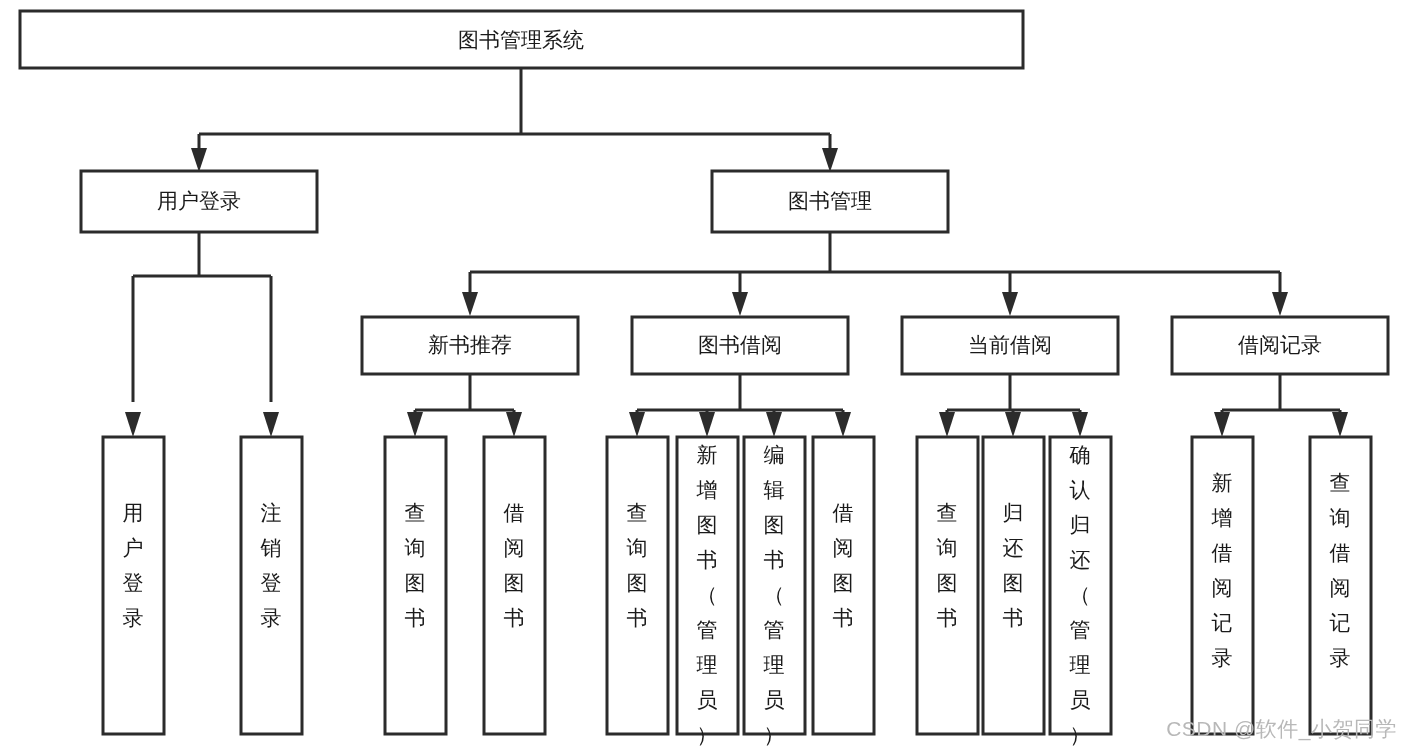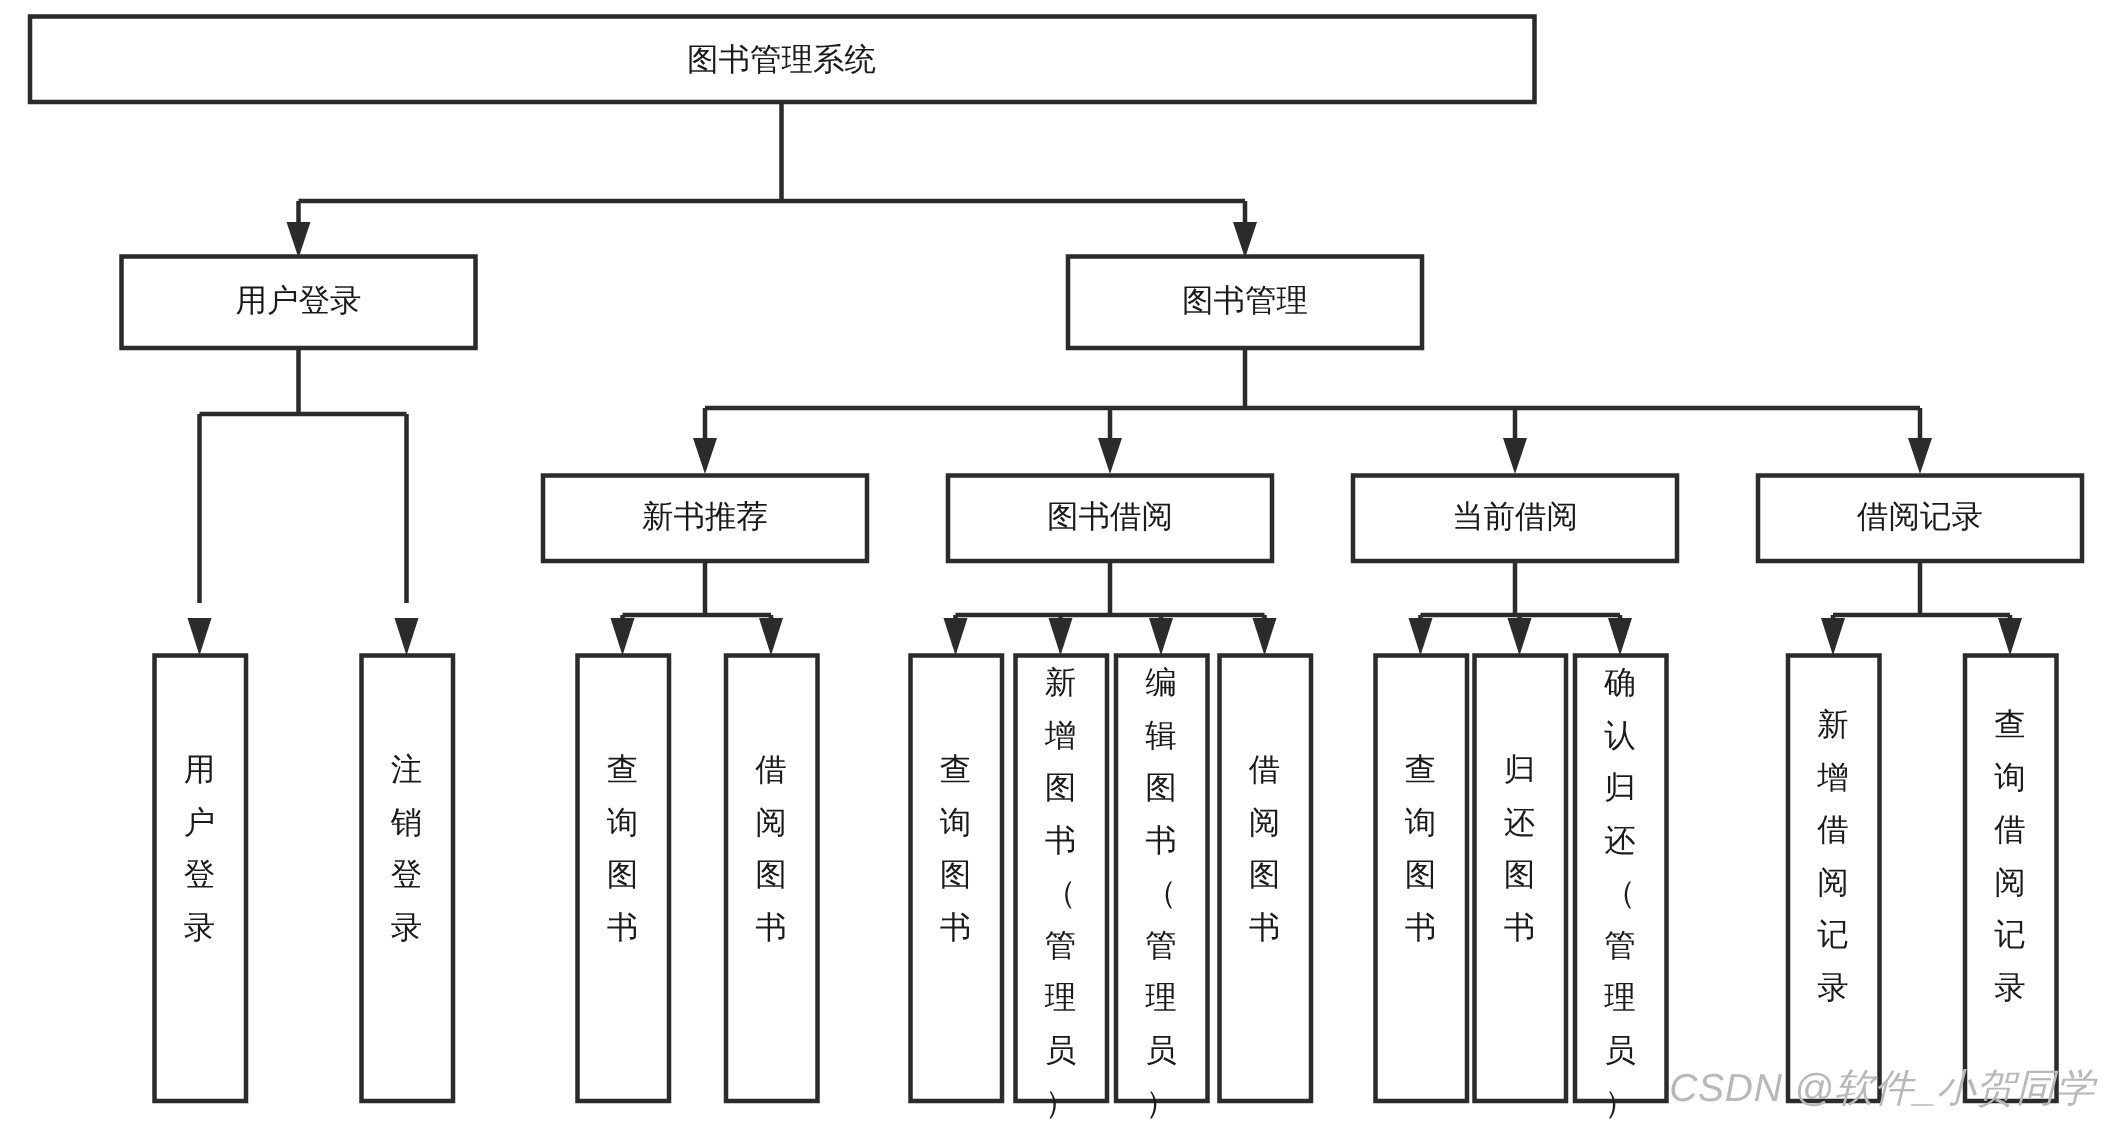--- a/index.html
+++ b/index.html
@@ -25,26 +25,25 @@
     font-family:"Liberation Sans","DejaVu Sans",sans-serif;
     fill:#1a1a1a;
     font-size:21px;
     text-anchor:middle;
   }
   .watermark{
     position:absolute;
     right:8px;
     bottom:4px;
     font-family:"Liberation Sans","DejaVu Sans",sans-serif;
-    font-size:26px;
+    font-size:21px;
     color:#b8b8b8;
     letter-spacing:0.5px;
     white-space:nowrap;
     pointer-events:none;
-    font-style:italic;
   }
 </style>
 </head>
 <body>
 
 <div id="diagram-root">
 
   <svg id="tree" viewBox="0 0 1405 747" xmlns="http://www.w3.org/2000/svg">
 
     <g>

